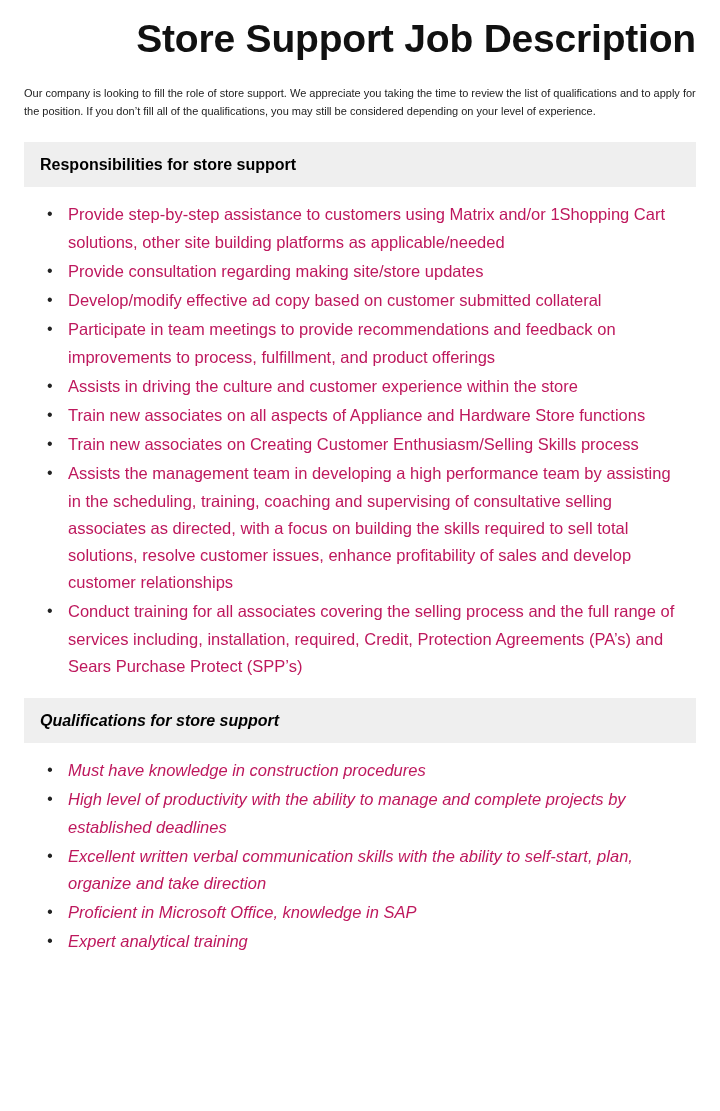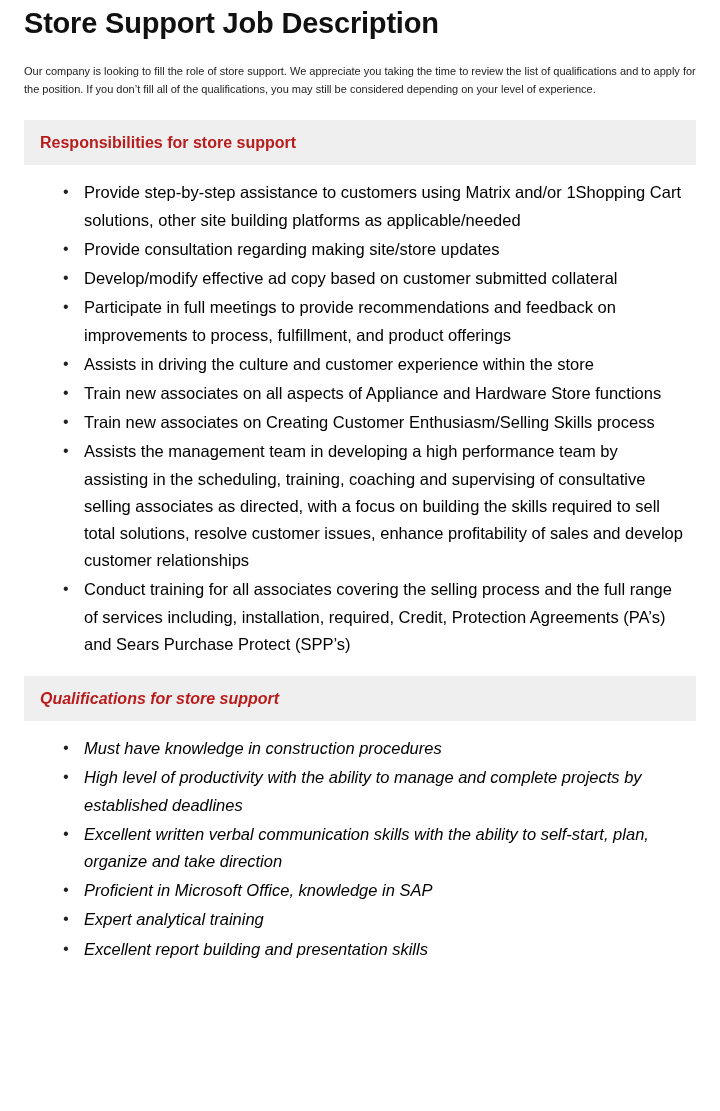--- a/index.html
+++ b/index.html
@@ -13,58 +13,58 @@
     font-family: "Liberation Sans", sans-serif;
     color: #1a1a1a;
     -webkit-font-smoothing: antialiased;
   }
   .page {
     width: 720px;
     box-sizing: border-box;
     padding: 0 24px 10px 24px;
   }
   .doc-title {
-    font-size: 29px;
+    font-size: 39px;
     font-weight: bold;
-    text-align: left;
+    text-align: right;
     letter-spacing: -0.2px;
-    margin: 6px 0 22px 0;
+    margin: 16px 0 22px 0;
     color: #111111;
     line-height: 1.2;
   }
   .intro {
     font-size: 11px;
     line-height: 1.62;
     color: #222222;
     margin: 0 0 22px 0;
   }
   .section-header {
     background: #efefef;
     font-size: 16px;
     font-weight: bold;
-    color: #b91c1c;
+    color: #000000;
     padding: 14px 16px 13px 16px;
     margin: 0 0 14px 0;
     box-sizing: border-box;
   }
   .section + .section {
     margin-top: 12px;
     font-style: italic;
   }
   ul.bullets {
     margin: 0 0 18px 0;
     padding: 0 10px 0 44px;
     list-style: none;
   }
   ul.bullets li {
     position: relative;
     font-size: 16.5px;
     line-height: 1.65;
-    color: #000000;
-    margin: 0 0 2px 16px;
+    color: #be185d;
+    margin: 0 0 2px 0;
     padding: 0;
   }
   ul.bullets li::before {
     content: "\2022";
     position: absolute;
     left: -21px;
     top: 0;
     font-size: 16px;
     color: #222222;
     line-height: 1.65;
@@ -78,34 +78,33 @@
   <h1 class="doc-title">Store Support Job Description</h1>
 
   <p class="intro">Our company is looking to fill the role of store support. We appreciate you taking the time to review the list of qualifications and to apply for the position. If you don’t fill all of the qualifications, you may still be considered depending on your level of experience.</p>
 
   <div class="section">
     <div class="section-header">Responsibilities for store support</div>
     <ul class="bullets">
       <li>Provide step-by-step assistance to customers using Matrix and/or 1Shopping Cart solutions, other site building platforms as applicable/needed</li>
       <li>Provide consultation regarding making site/store updates</li>
       <li>Develop/modify effective ad copy based on customer submitted collateral</li>
-      <li>Participate in full meetings to provide recommendations and feedback on improvements to process, fulfillment, and product offerings</li>
+      <li>Participate in team meetings to provide recommendations and feedback on improvements to process, fulfillment, and product offerings</li>
       <li>Assists in driving the culture and customer experience within the store</li>
       <li>Train new associates on all aspects of Appliance and Hardware Store functions</li>
       <li>Train new associates on Creating Customer Enthusiasm/Selling Skills process</li>
       <li>Assists the management team in developing a high performance team by assisting in the scheduling, training, coaching and supervising of consultative selling associates as directed, with a focus on building the skills required to sell total solutions, resolve customer issues, enhance profitability of sales and develop customer relationships</li>
       <li>Conduct training for all associates covering the selling process and the full range of services including, installation, required, Credit, Protection Agreements (PA’s) and Sears Purchase Protect (SPP’s)</li>
     </ul>
   </div>
 
   <div class="section">
     <div class="section-header">Qualifications for store support</div>
     <ul class="bullets">
       <li>Must have knowledge in construction procedures</li>
       <li>High level of productivity with the ability to manage and complete projects by established deadlines</li>
       <li>Excellent written verbal communication skills with the ability to self-start, plan, organize and take direction</li>
       <li>Proficient in Microsoft Office, knowledge in SAP</li>
       <li>Expert analytical training</li>
-      <li>Excellent report building and presentation skills</li>
     </ul>
   </div>
 
 </div>
 
 </body></html>

